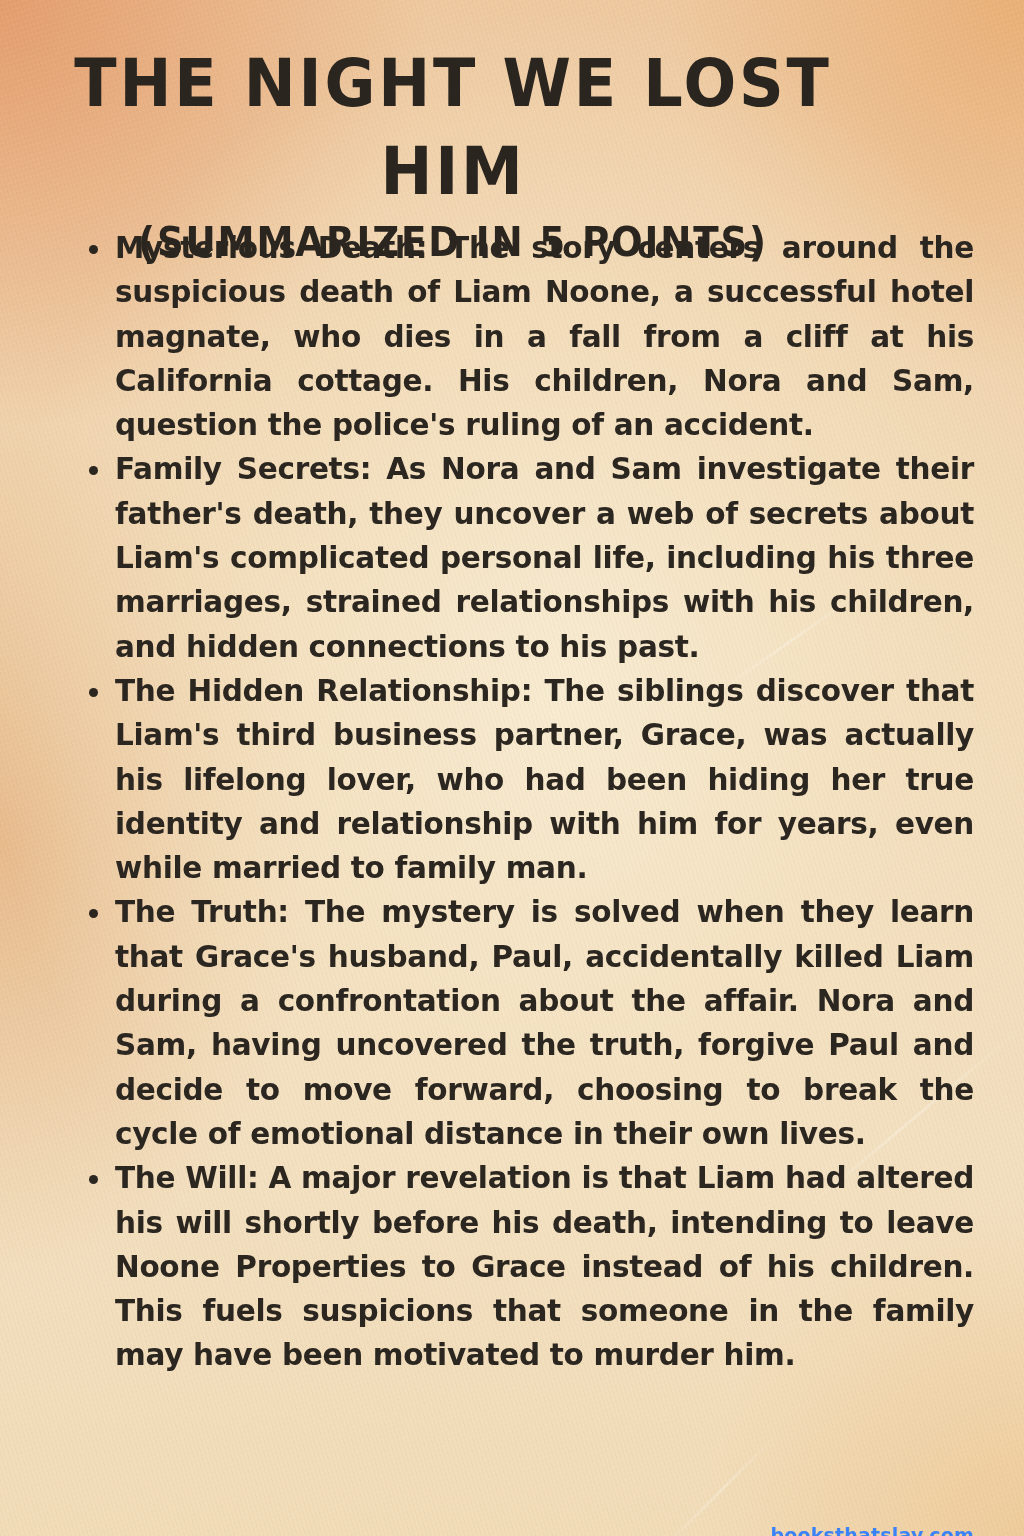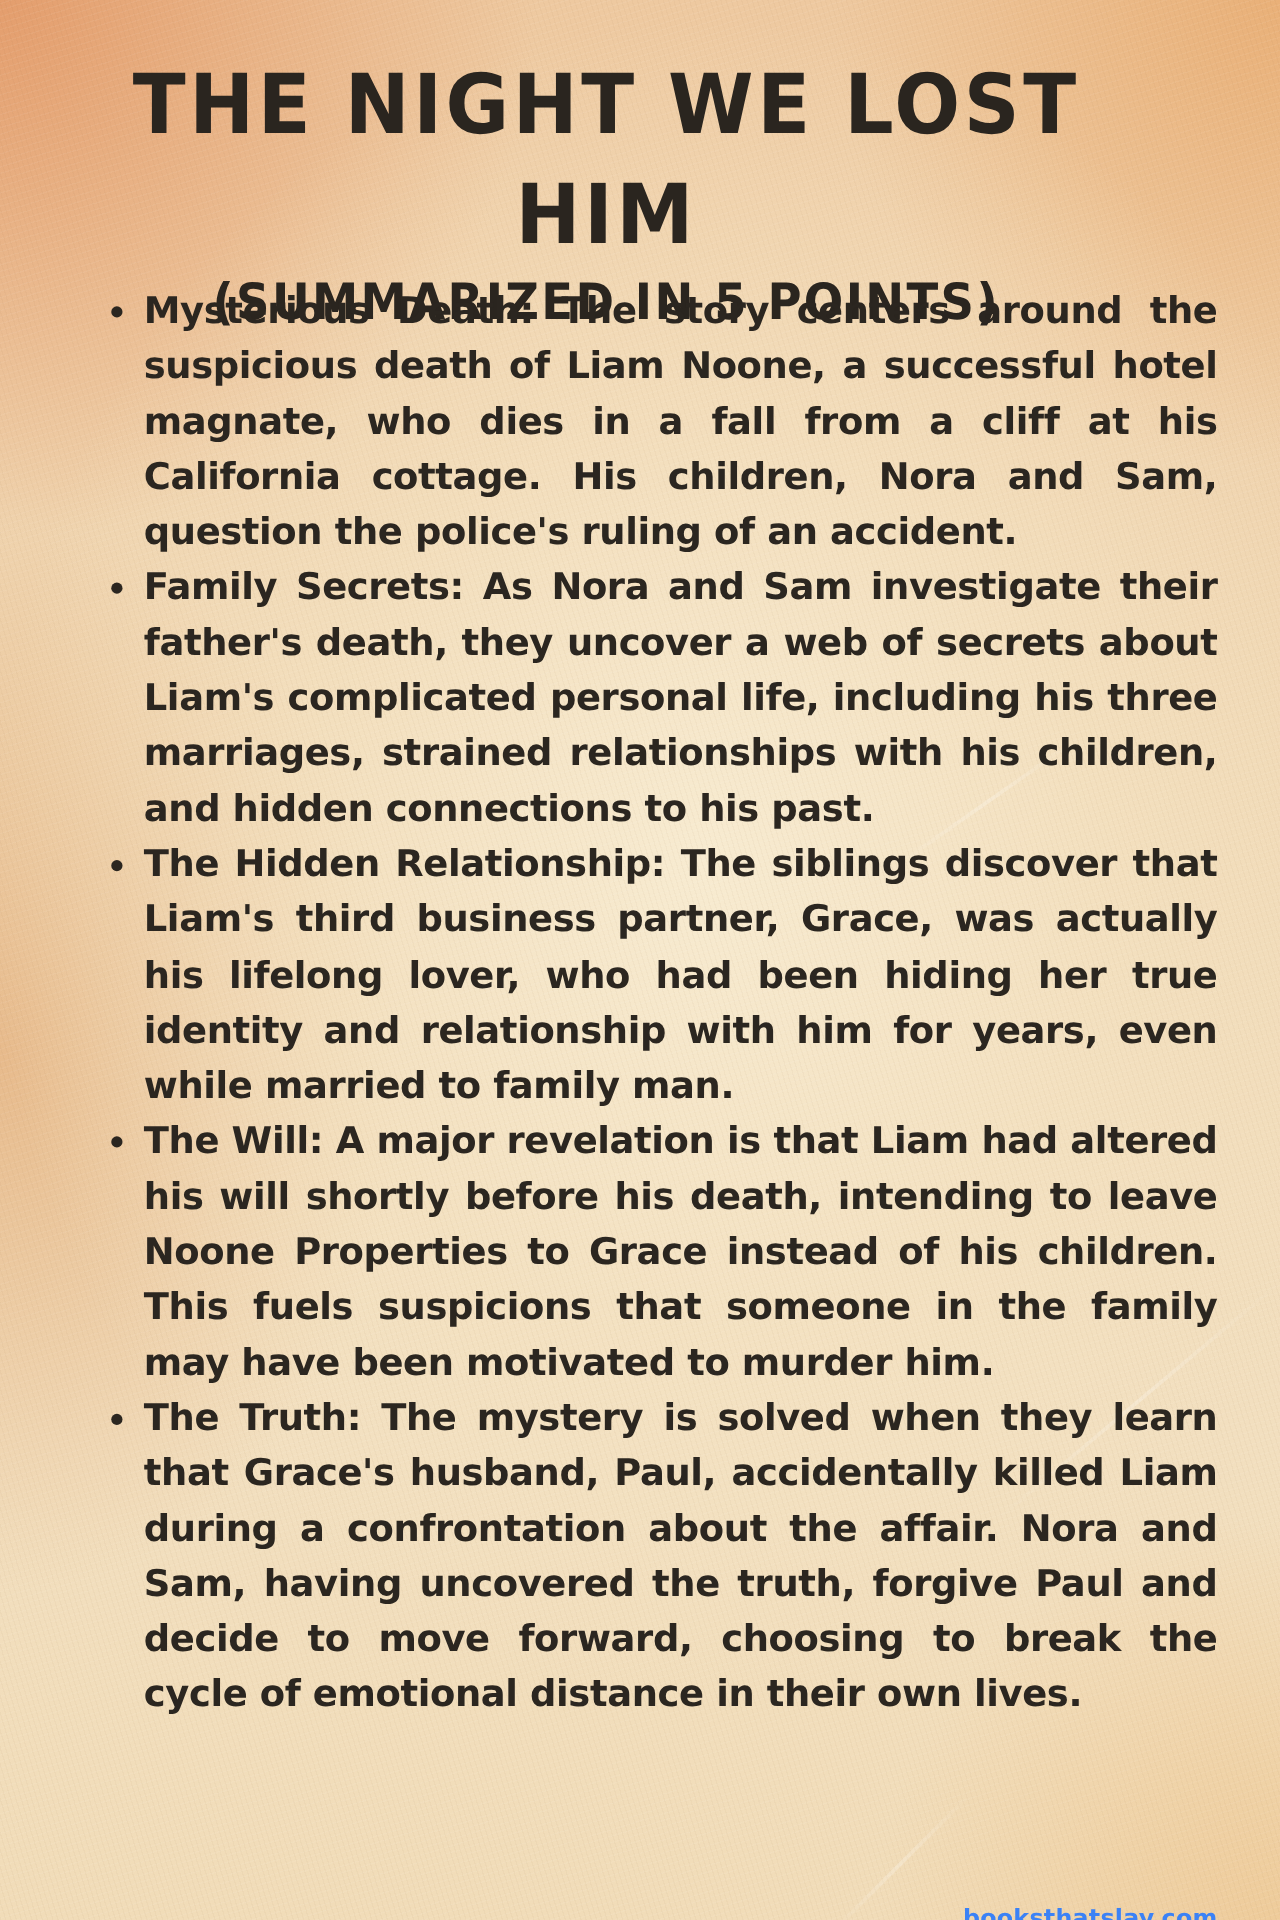--- a/index.html
+++ b/index.html
@@ -37,21 +37,20 @@
     .crease.c1 { left: 700px; top: 640px; width: 180px; height: 3px; transform: rotate(-35deg); }
     .crease.c2 { left: 760px; top: 1120px; width: 300px; height: 3px; transform: rotate(-40deg); }
     .crease.c3 { left: 640px; top: 1490px; width: 160px; height: 3px; transform: rotate(-45deg); }
 
     .header {
       position: absolute;
       left: 0;
       top: 40px;
       width: 906px;
       text-align: center;
-      padding-left: 32px;
     }
     .title {
       font-family: "DejaVu Sans", sans-serif;
       font-weight: bold;
       font-size: 66px;
       line-height: 88px;
       letter-spacing: 3px;
       color: #2a251f;
       transform: scaleX(0.94);
       transform-origin: center;
@@ -131,21 +130,21 @@
   <li class="point">
     <span class="bullet"></span>
     <span>Family Secrets: As Nora and Sam investigate their father's death, they uncover a web of secrets about Liam's complicated personal life, including his three marriages, strained relationships with his children, and hidden connections to his past.</span>
   </li>
   <li class="point">
     <span class="bullet"></span>
     <span>The Hidden Relationship: The siblings discover that Liam's third business partner, Grace, was actually his lifelong lover, who had been hiding her true identity and relationship with him for years, even while married to family man.</span>
   </li>
   <li class="point">
     <span class="bullet"></span>
-    <span>The Will: A major revelation is that Liam had altered his will shortly before his death, intending to leave Noone Properties to Grace instead of his children. This fuels suspicions that someone in the family may have been motivated to murder him.</span>
+    <span>The Truth: The mystery is solved when they learn that Grace's husband, Paul, accidentally killed Liam during a confrontation about the affair. Nora and Sam, having uncovered the truth, forgive Paul and decide to move forward, choosing to break the cycle of emotional distance in their own lives.</span>
   </li>
   <li class="point">
     <span class="bullet"></span>
-    <span>The Truth: The mystery is solved when they learn that Grace's husband, Paul, accidentally killed Liam during a confrontation about the affair. Nora and Sam, having uncovered the truth, forgive Paul and decide to move forward, choosing to break the cycle of emotional distance in their own lives.</span>
+    <span>The Will: A major revelation is that Liam had altered his will shortly before his death, intending to leave Noone Properties to Grace instead of his children. This fuels suspicions that someone in the family may have been motivated to murder him.</span>
   </li>
 </ul>
 
 <div class="footer">booksthatslay.com</div>
 
 </body></html>

